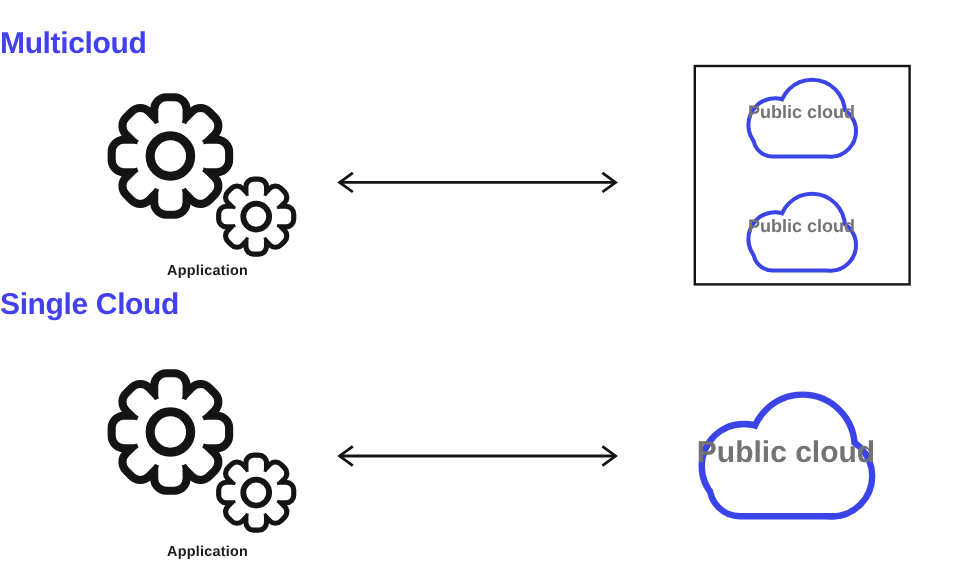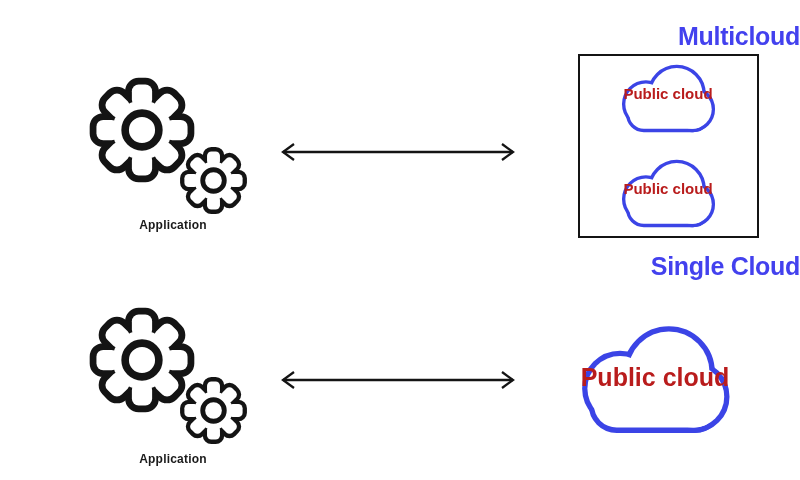--- a/index.html
+++ b/index.html
@@ -8,28 +8,28 @@
     width: 800px;
     height: 480px;
     background: #ffffff;
     overflow: hidden;
     font-family: "Liberation Sans", sans-serif;
   }
   .abs { position: absolute; }
 
   .section-title {
     left: 0; right: 0;
-    text-align: right;
+    text-align: left;
     font-size: 25px;
     font-weight: 700;
     letter-spacing: -0.3px;
     color: #4341ee;
   }
   #title-multicloud { top: 22px; }
-  #title-singlecloud { top: 252px; }
+  #title-singlecloud { top: 240px; }
 
   .app-label {
     width: 170px;
     text-align: center;
     font-size: 12px;
     font-weight: 700;
     color: #1a1a1a;
     letter-spacing: 0.2px;
   }
   #app-label-1 { left: 88px; top: 218px; }
@@ -67,21 +67,21 @@
   #cloud-sm-1 { left: 618px; top: 64px; }
   #cloud-sm-2 { left: 618px; top: 159px; }
   #cloud-lg-1 { left: 574px; top: 325px; }
   .cloud svg { width: 100%; height: 100%; }
 
   .cloud-label {
     position: absolute;
     left: 0; right: 0;
     text-align: center;
     font-weight: 700;
-    color: #b91c1c;
+    color: #737373;
     line-height: 1.12;
   }
   .cloud-sm .cloud-label { top: 22px; font-size: 15px; }
   .cloud-lg .cloud-label { top: 38px; font-size: 25px; }
 </style>
 </head>
 <body>
 
 <svg width="0" height="0" style="position:absolute" aria-hidden="true">
   <defs>

